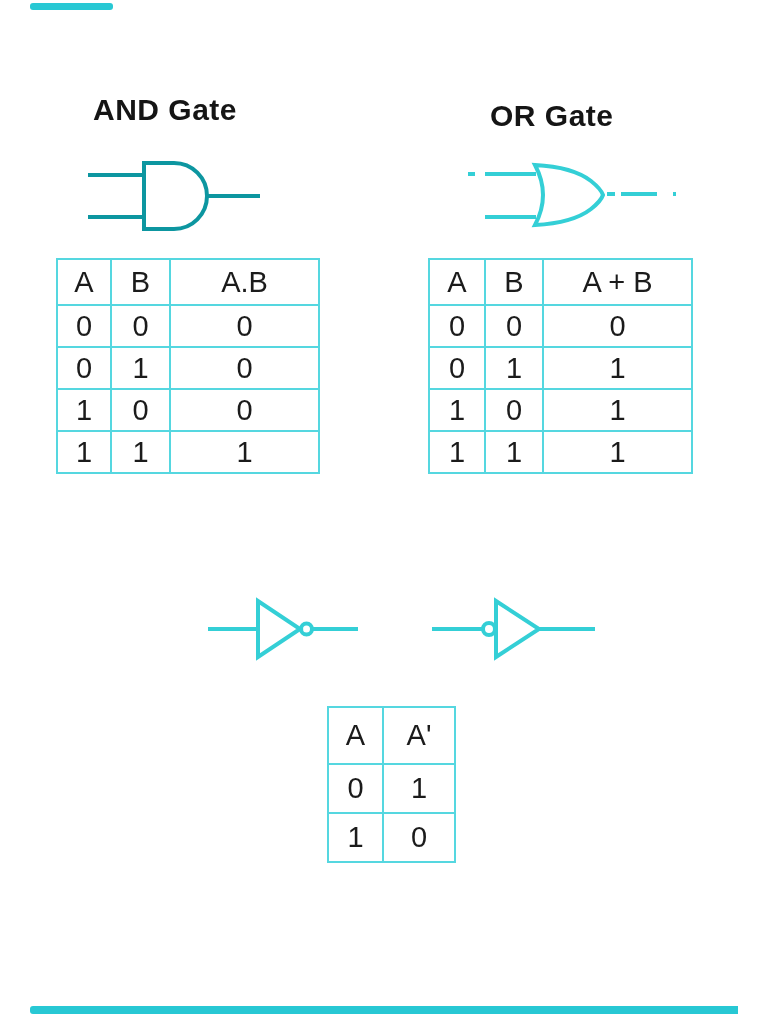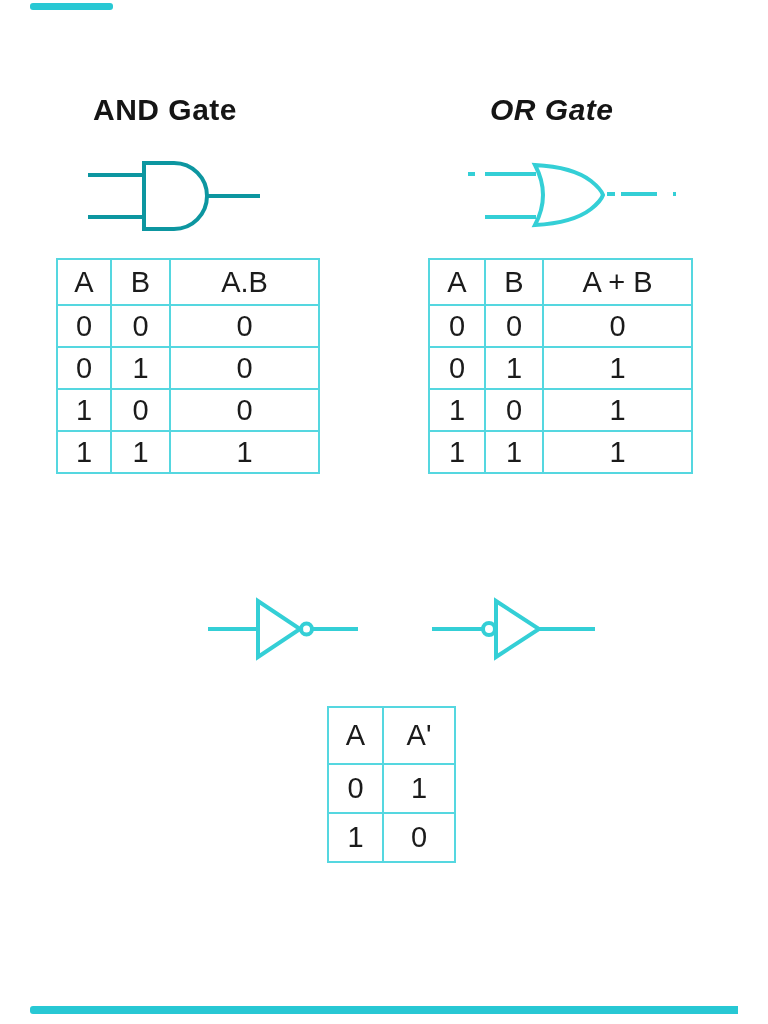--- a/index.html
+++ b/index.html
@@ -6,21 +6,21 @@
     --and-stroke:#0d96a0; --cyan-stroke:#34cfd6; --table-border:#55d7e0;
     --edge-bar:#28c8d4; --text:#1b1b1b; --heading:#151515; --page-bg:#ffffff;
   }
   *{box-sizing:border-box;}
   html,body{margin:0;padding:0;}
   body{font-family:"Liberation Sans", sans-serif; background:#fff;}
   .page{position:relative;width:738px;height:1024px;background:var(--page-bg);overflow:hidden;}
   .title{position:absolute;margin:0;font-size:30px;line-height:34px;font-weight:bold;
          color:var(--heading);letter-spacing:0.5px;white-space:nowrap;}
   .title-and{left:93px;top:93px;}
-  .title-or{left:490px;top:93px;font-style:italic;}
+  .title-or{left:490px;top:99px;}
   .title-not{left:312px;top:520px;}
   svg.gate{position:absolute;overflow:visible;}
   .s-and{stroke:var(--and-stroke);fill:none;stroke-width:4;}
   .s-cyan{stroke:var(--cyan-stroke);fill:none;stroke-width:4;}
   table.truth{position:absolute;border-collapse:collapse;table-layout:fixed;
               color:var(--text);font-size:29px;background:transparent;}
   table.truth th, table.truth td{border:2px solid var(--table-border);
               text-align:center;vertical-align:middle;font-weight:normal;padding:0;}
   table.tt-2in thead tr{height:46px;}
   table.tt-2in tbody tr{height:42px;}

